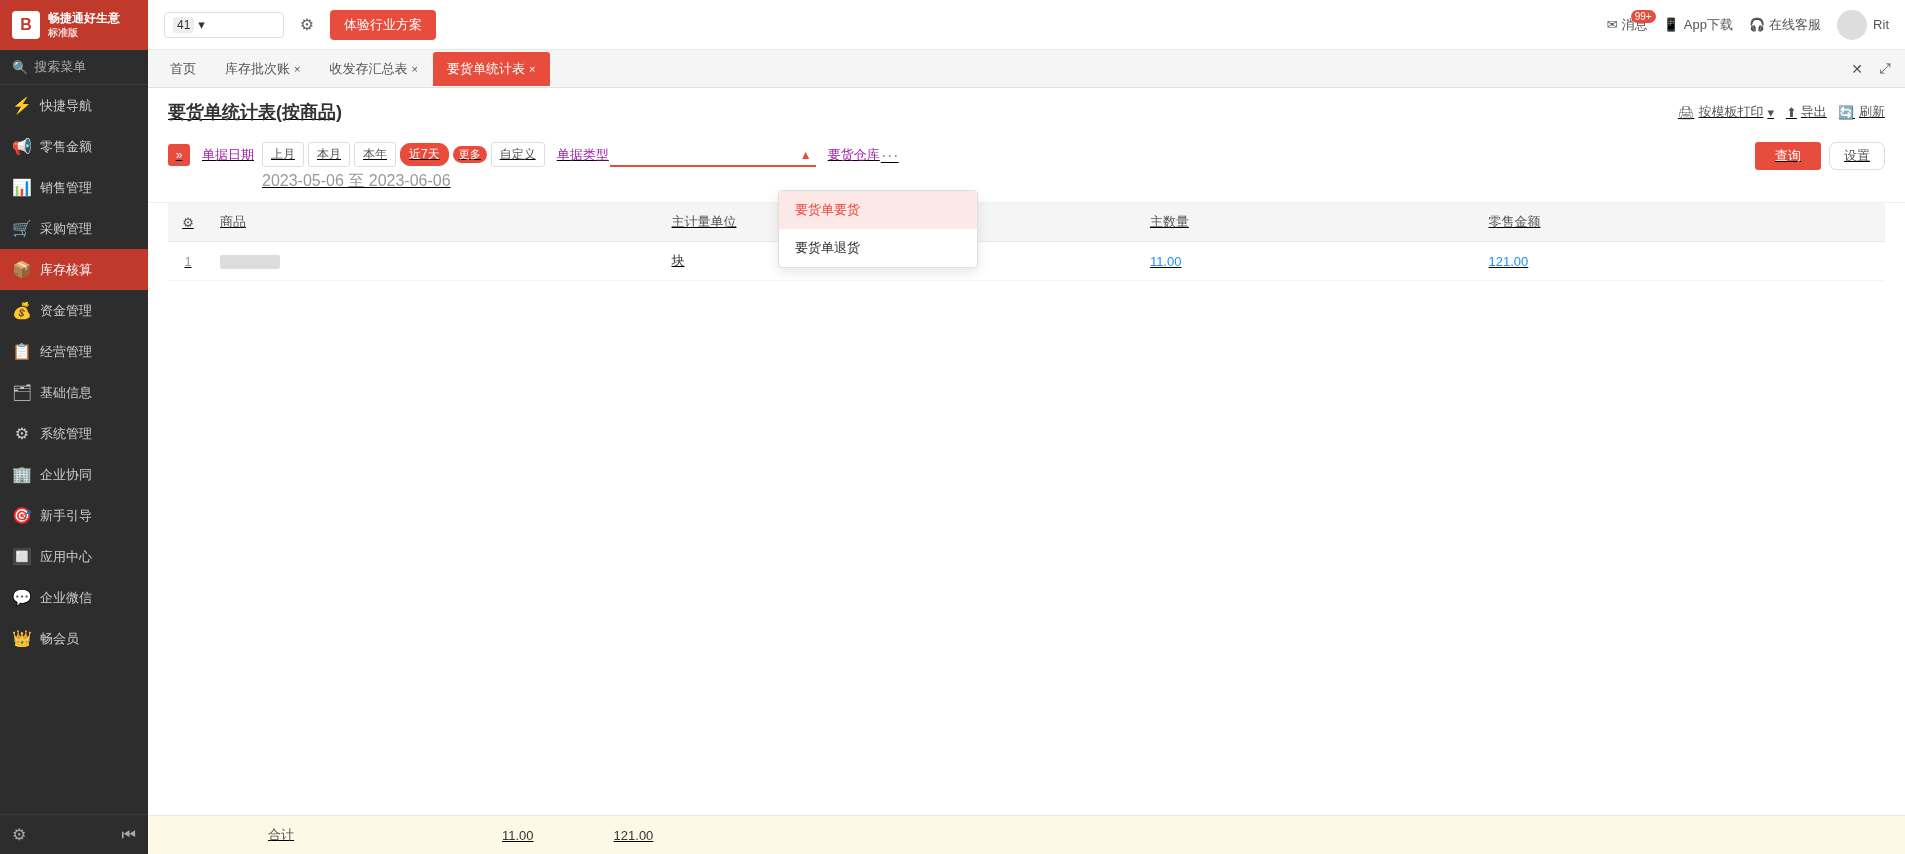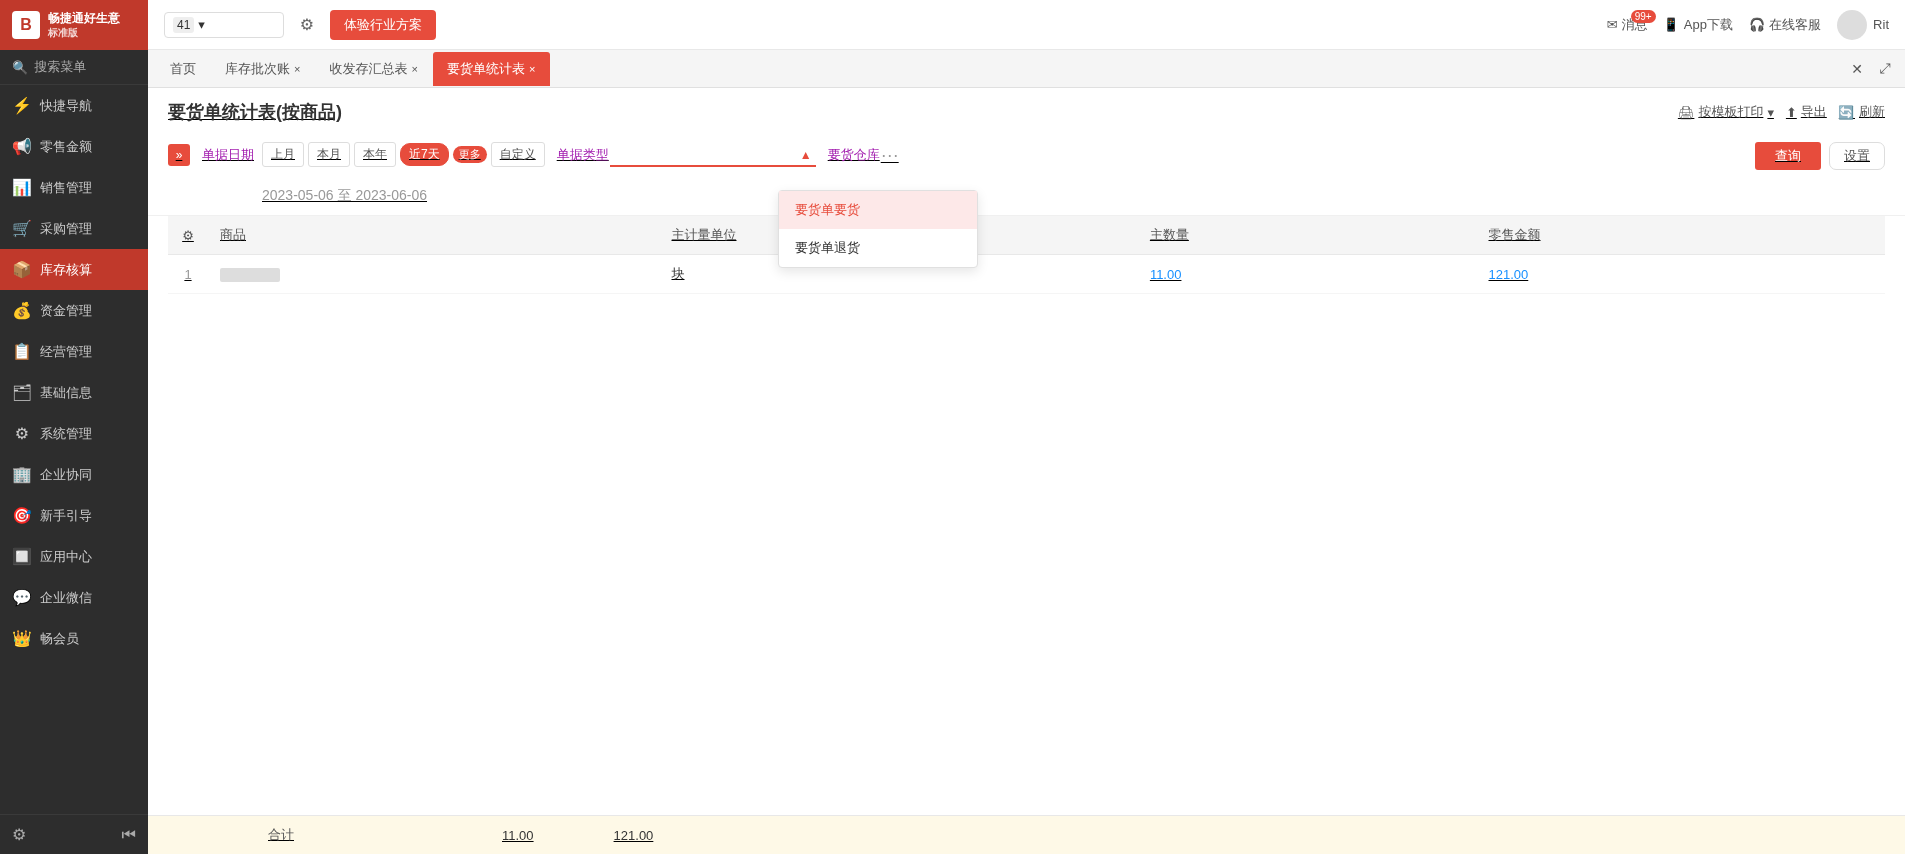--- a/index.html
+++ b/index.html
@@ -310,23 +310,23 @@
       background: white;
     }
     .date-btn.recent {
       background: #e74c3c;
       color: white;
       border-color: #e74c3c;
       border-radius: 10px;
       padding: 2px 8px;
     }
     .date-range-text {
-      font-size: 14px;
+      font-size: 16px;
       color: #999;
-      margin-top: 18px;
+      margin-top: 2px;
       display: block;
     }
     .filter-type-group {
       display: flex;
       align-items: center;
       gap: 1px;
       justify-content: flex-end;
     }
     .filter-select {
       position: relative;

